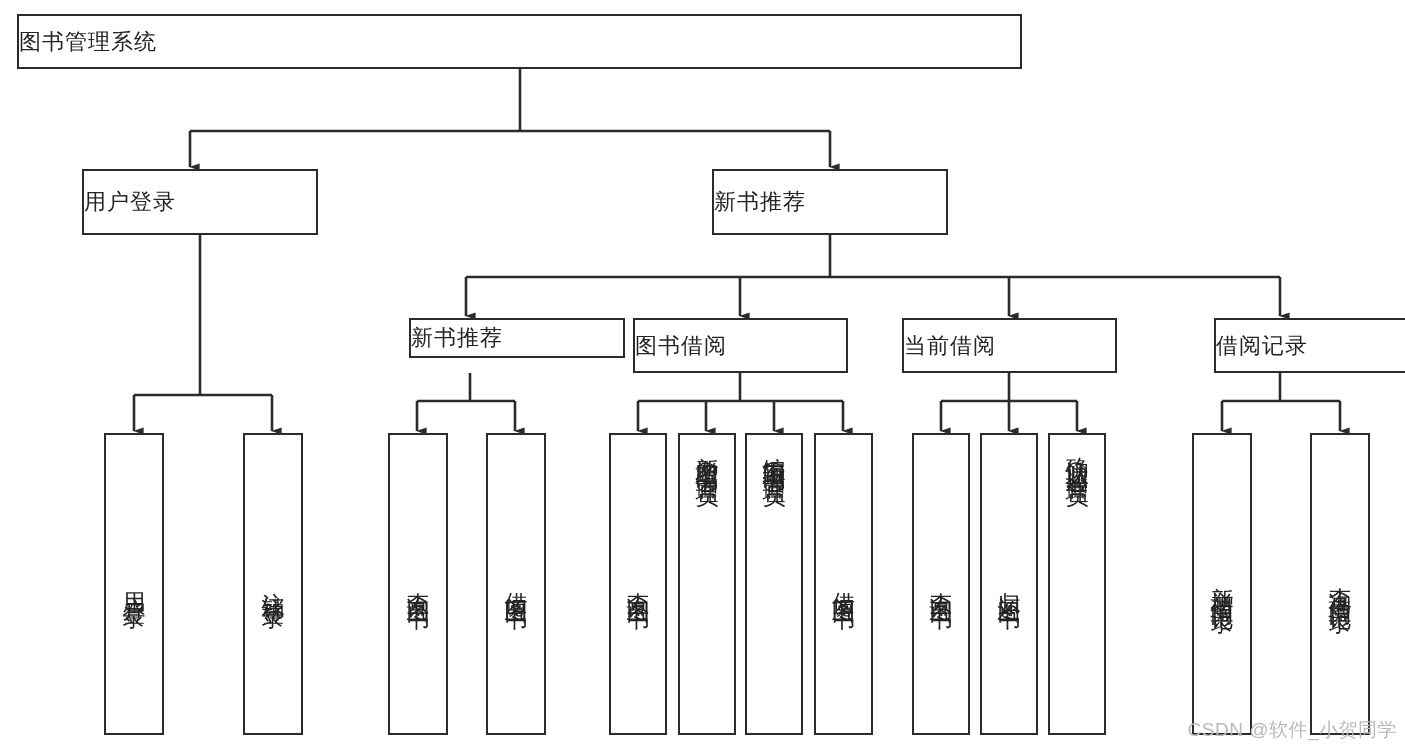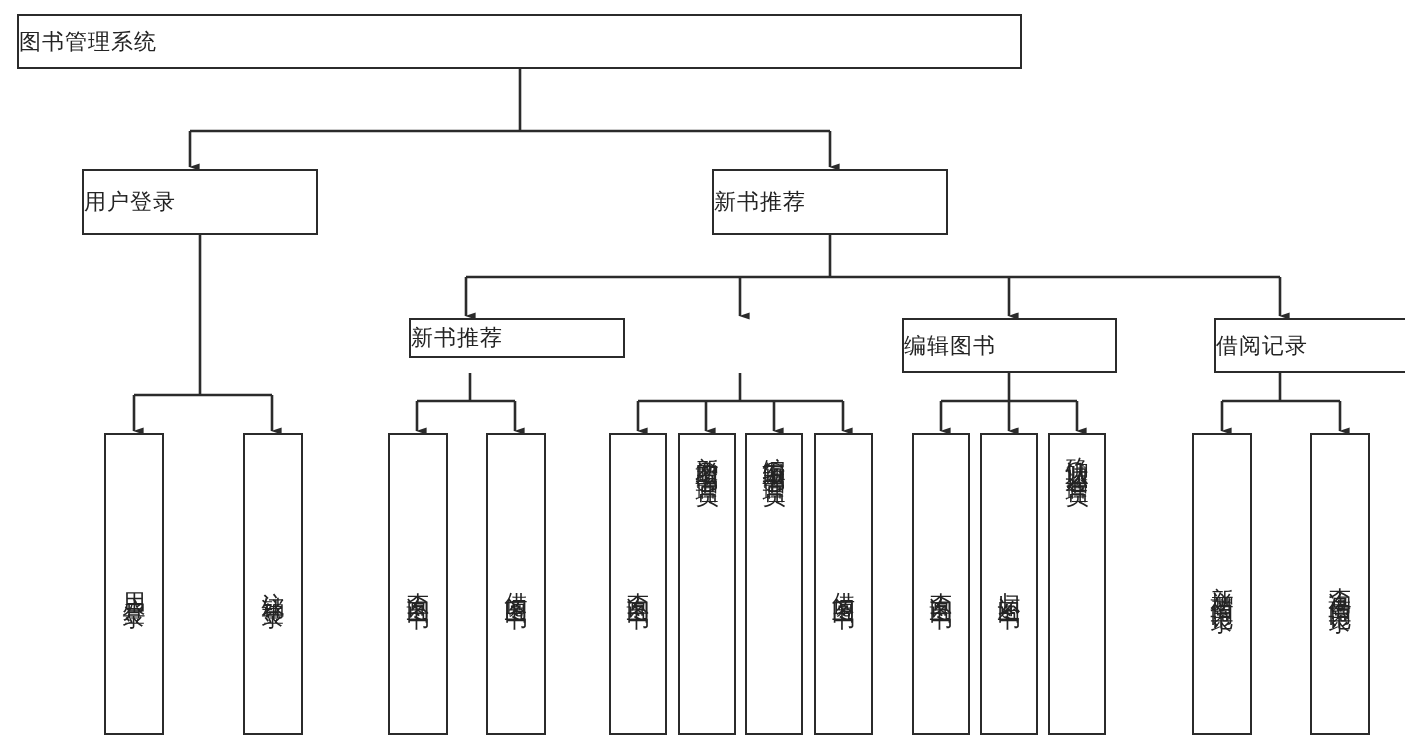--- a/index.html
+++ b/index.html
@@ -122,22 +122,25 @@
   <div class="node h-node" style="left:82px;top:169px;width:236px;height:66px;">
     <span class="lbl">用户登录</span>
   </div>
   <div class="node h-node" style="left:712px;top:169px;width:236px;height:66px;">
     <span class="lbl">新书推荐</span>
   </div>
 
   <div class="node h-node" style="left:362px;top:318px;width:216px;height:40px;margin-left:47px;">
     <span class="lbl">新书推荐</span>
   </div>
+  <div class="node h-node" style="left:633px;top:318px;width:215px;height:55px;">
+    <span class="lbl">图书借阅</span>
+  </div>
   <div class="node h-node" style="left:902px;top:318px;width:215px;height:55px;">
-    <span class="lbl">编辑图书</span>
+    <span class="lbl">当前借阅</span>
   </div>
   <div class="node h-node" style="left:1214px;top:318px;width:216px;height:55px;">
     <span class="lbl">借阅记录</span>
   </div>
 
   <div class="node v-node mid" style="left:104px;top:433px;width:60px;height:302px;">
     <span class="lbl">用户登录</span>
   </div>
   <div class="node v-node mid" style="left:243px;top:433px;width:60px;height:302px;">
     <span class="lbl">注销登录</span>
@@ -173,13 +176,14 @@
     <span class="lbl">确认归还（管理员）</span>
   </div>
 
   <div class="node v-node mid" style="left:1192px;top:433px;width:60px;height:302px;">
     <span class="lbl">新增借阅记录</span>
   </div>
   <div class="node v-node mid" style="left:1310px;top:433px;width:60px;height:302px;">
     <span class="lbl">查询借阅记录</span>
   </div>
 
+  <div id="watermark">CSDN @软件_小贺同学</div>
 </div>
 
 </body></html>

